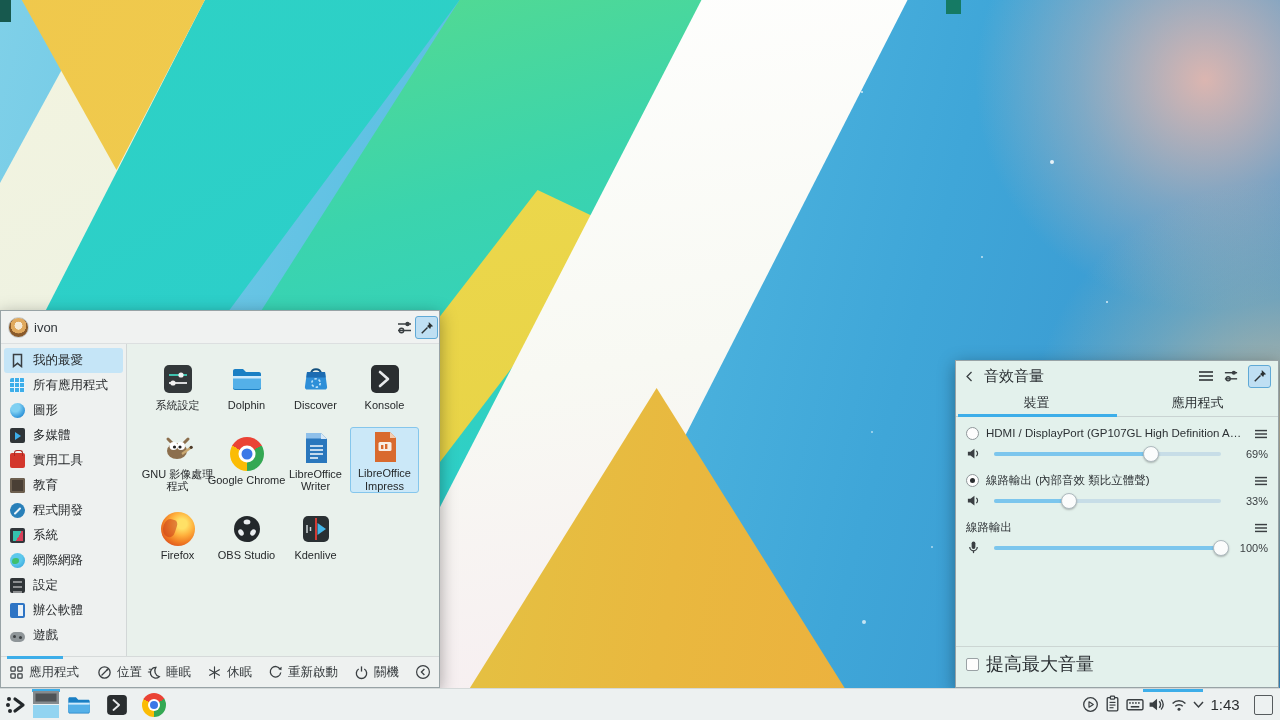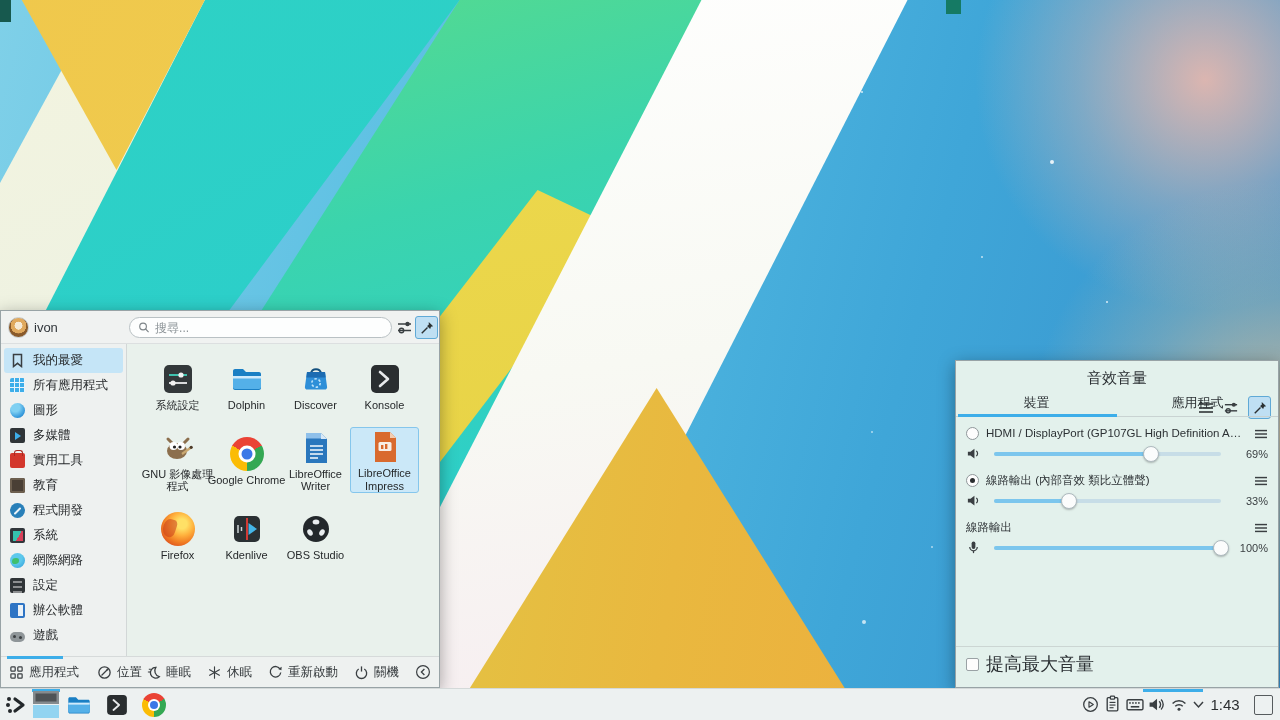--- a/index.html
+++ b/index.html
@@ -123,21 +123,21 @@
   .i-chrome.small { width:24px; height:24px; }
   .i-chrome.small:before { width:12px; height:12px; }
   .i-chrome.small:after { width:8px; height:8px; }
   .i-firefox { width:34px; height:34px; border-radius:50%; position:relative;
     background:radial-gradient(circle at 62% 35%, #ffe066 0 16%, #ffb13d 38%, #f07a22 62%, #d8491f 85%, #c03a1c 100%); }
   .i-firefox:after { content:""; position:absolute; left:2px; top:7px; width:13px; height:18px;
     border-radius:50% 30% 40% 60%; background:rgba(200,60,25,.55); transform:rotate(18deg); }
 
   
   .volume { left:955px; top:360px; width:324px; height:328px; background:#e3f1ec; }
-  .v-header { position:relative; height:30px; display:flex; align-items:center; padding:0 7px; gap:8px;flex-direction:column; }
+  .v-header { position:relative; height:30px; display:flex; align-items:center; padding:0 7px; gap:8px; }
   .v-title { font-size:15px; color:#2c3134; }
   .v-hdr-icons { margin-left:auto; display:flex; align-items:center; gap:9px; }
   .v-tabs { position:relative; height:26px; display:flex; border-bottom:1px solid #c9d3d2; }
   .v-tab { flex:1; text-align:center; font-size:13px; color:#2c3134; line-height:24px; }
   .v-tab-underline { position:absolute; left:2px; bottom:-1px; width:159px; height:3px; background:#3daee9; }
   .v-rows { padding:7px 10px 0; }
   .v-nameline { height:19px; display:flex; align-items:center; gap:7px; }
   .v-name { flex:1; font-size:11.5px; color:#2c3134; white-space:nowrap; overflow:hidden; text-overflow:ellipsis; }
   .v-sliderline { height:21px; display:flex; align-items:center; gap:13px; }
   .v-row { margin-bottom:7px; }
@@ -183,27 +183,20 @@
     <div class="wp-white"></div>
     <div class="wp-otri"></div>
     <div class="wp-dark1"></div>
     <div class="wp-dark2"></div>
   </div>
 
   <div class="win launcher">
     <div class="l-header">
       <div class="avatar"></div>
       <div class="l-user">ivon</div>
-      <div class="l-search">
-        <svg width="13" height="13" viewBox="0 0 16 16">
-          <circle cx="6.7" cy="6.7" r="4.4" fill="none" stroke="#7d8488" stroke-width="1.5"></circle>
-          <line x1="10" y1="10" x2="14" y2="14" stroke="#7d8488" stroke-width="1.5"></line>
-        </svg>
-        <input type="text" placeholder="搜尋..." style="">
-      </div>
       <div class="l-hdr-config">
         <svg width="17" height="17" viewBox="0 0 17 17">
           <line x1="2" y1="5" x2="15" y2="5" stroke="#3a3f42" stroke-width="1.5"></line>
           <circle cx="11.5" cy="5" r="2.2" fill="#3a3f42"></circle>
           <line x1="2" y1="11.5" x2="15" y2="11.5" stroke="#3a3f42" stroke-width="1.5"></line>
           <circle cx="5.5" cy="11.5" r="2.2" fill="none" stroke="#3a3f42" stroke-width="1.4"></circle>
         </svg>
       </div>
       <div class="l-hdr-pin iconbtn pressed">
         <svg width="14" height="14" viewBox="0 0 16 16">
@@ -349,40 +342,40 @@
           </div>
         </div>
 
         <div class="g-row r3">
           <div class="cell">
             <div class="i-firefox app-icon"></div>
             <div class="app-label">Firefox</div>
           </div>
           <div class="cell">
             <svg class="app-icon" viewBox="0 0 34 34">
+              <circle cx="17" cy="17" r="13" fill="#23282b"></circle>
+              <g fill="#e9edef">
+                <ellipse cx="17" cy="10" rx="3.4" ry="2.5"></ellipse>
+                <ellipse cx="11" cy="20.5" rx="3.4" ry="2.5" transform="rotate(60 11 20.5)"></ellipse>
+                <ellipse cx="23" cy="20.5" rx="3.4" ry="2.5" transform="rotate(-60 23 20.5)"></ellipse>
+              </g>
+            </svg>
+            <div class="app-label">OBS Studio</div>
+          </div>
+          <div class="cell">
+            <svg class="app-icon" viewBox="0 0 34 34">
               <rect x="4" y="4" width="26" height="26" rx="5" fill="#2a3033"></rect>
               <path d="M18.5 11l8.5 6-8.5 6z" fill="#45b6e8"></path>
               <line x1="17" y1="6" x2="17" y2="28" stroke="#d23b36" stroke-width="2"></line>
               <g stroke="#cfd6d9" stroke-width="1.5">
                 <line x1="8" y1="13" x2="8" y2="21"></line>
                   <line x1="11.5" y1="15" x2="11.5" y2="19"></line>
               </g>
             </svg>
             <div class="app-label">Kdenlive</div>
-          </div>
-          <div class="cell">
-            <svg class="app-icon" viewBox="0 0 34 34">
-              <circle cx="17" cy="17" r="13" fill="#23282b"></circle>
-              <g fill="#e9edef">
-                <ellipse cx="17" cy="10" rx="3.4" ry="2.5"></ellipse>
-                <ellipse cx="11" cy="20.5" rx="3.4" ry="2.5" transform="rotate(60 11 20.5)"></ellipse>
-                <ellipse cx="23" cy="20.5" rx="3.4" ry="2.5" transform="rotate(-60 23 20.5)"></ellipse>
-              </g>
-            </svg>
-            <div class="app-label">OBS Studio</div>
           </div>
         </div>
       </div>
     </div>
 
     <div class="l-footer">
       <div class="l-tab-indicator"></div>
       <div class="f-left">
         <div class="f-btn">
           <svg width="15" height="15" viewBox="0 0 16 16">

